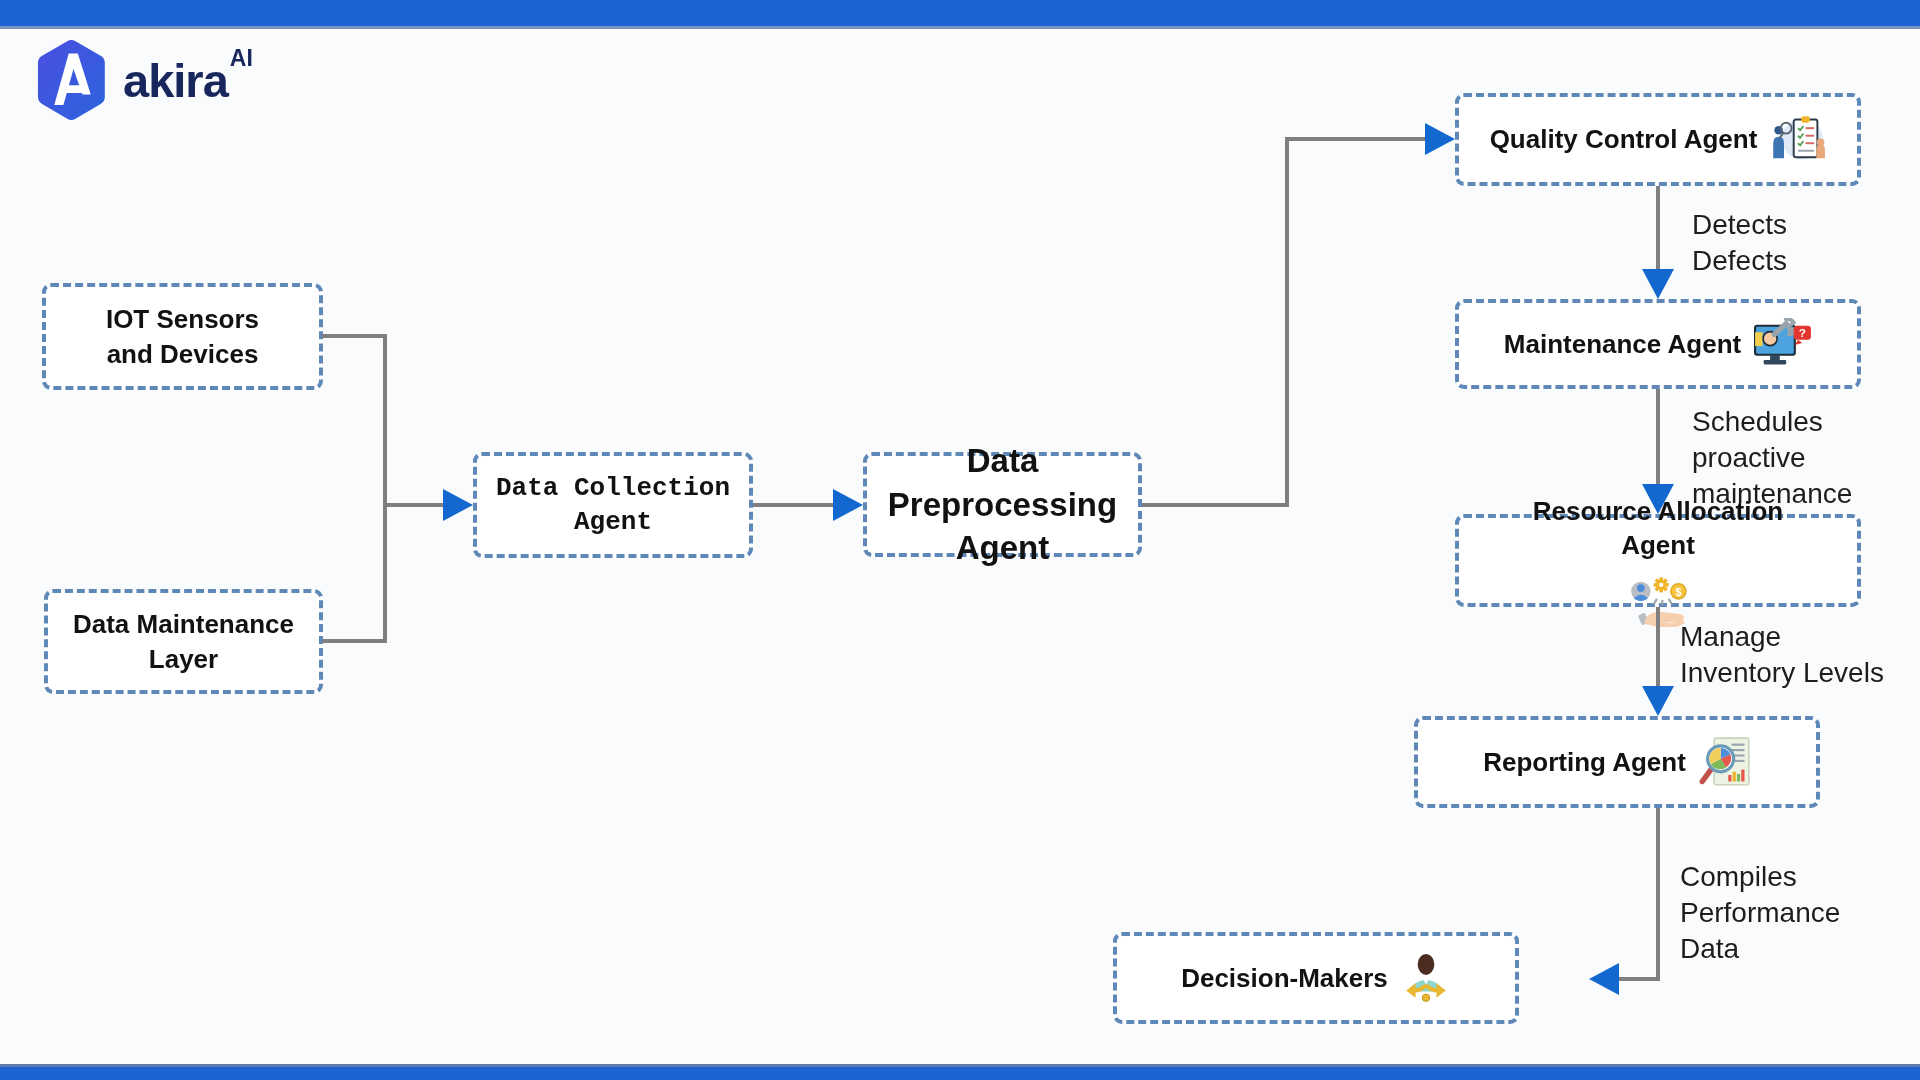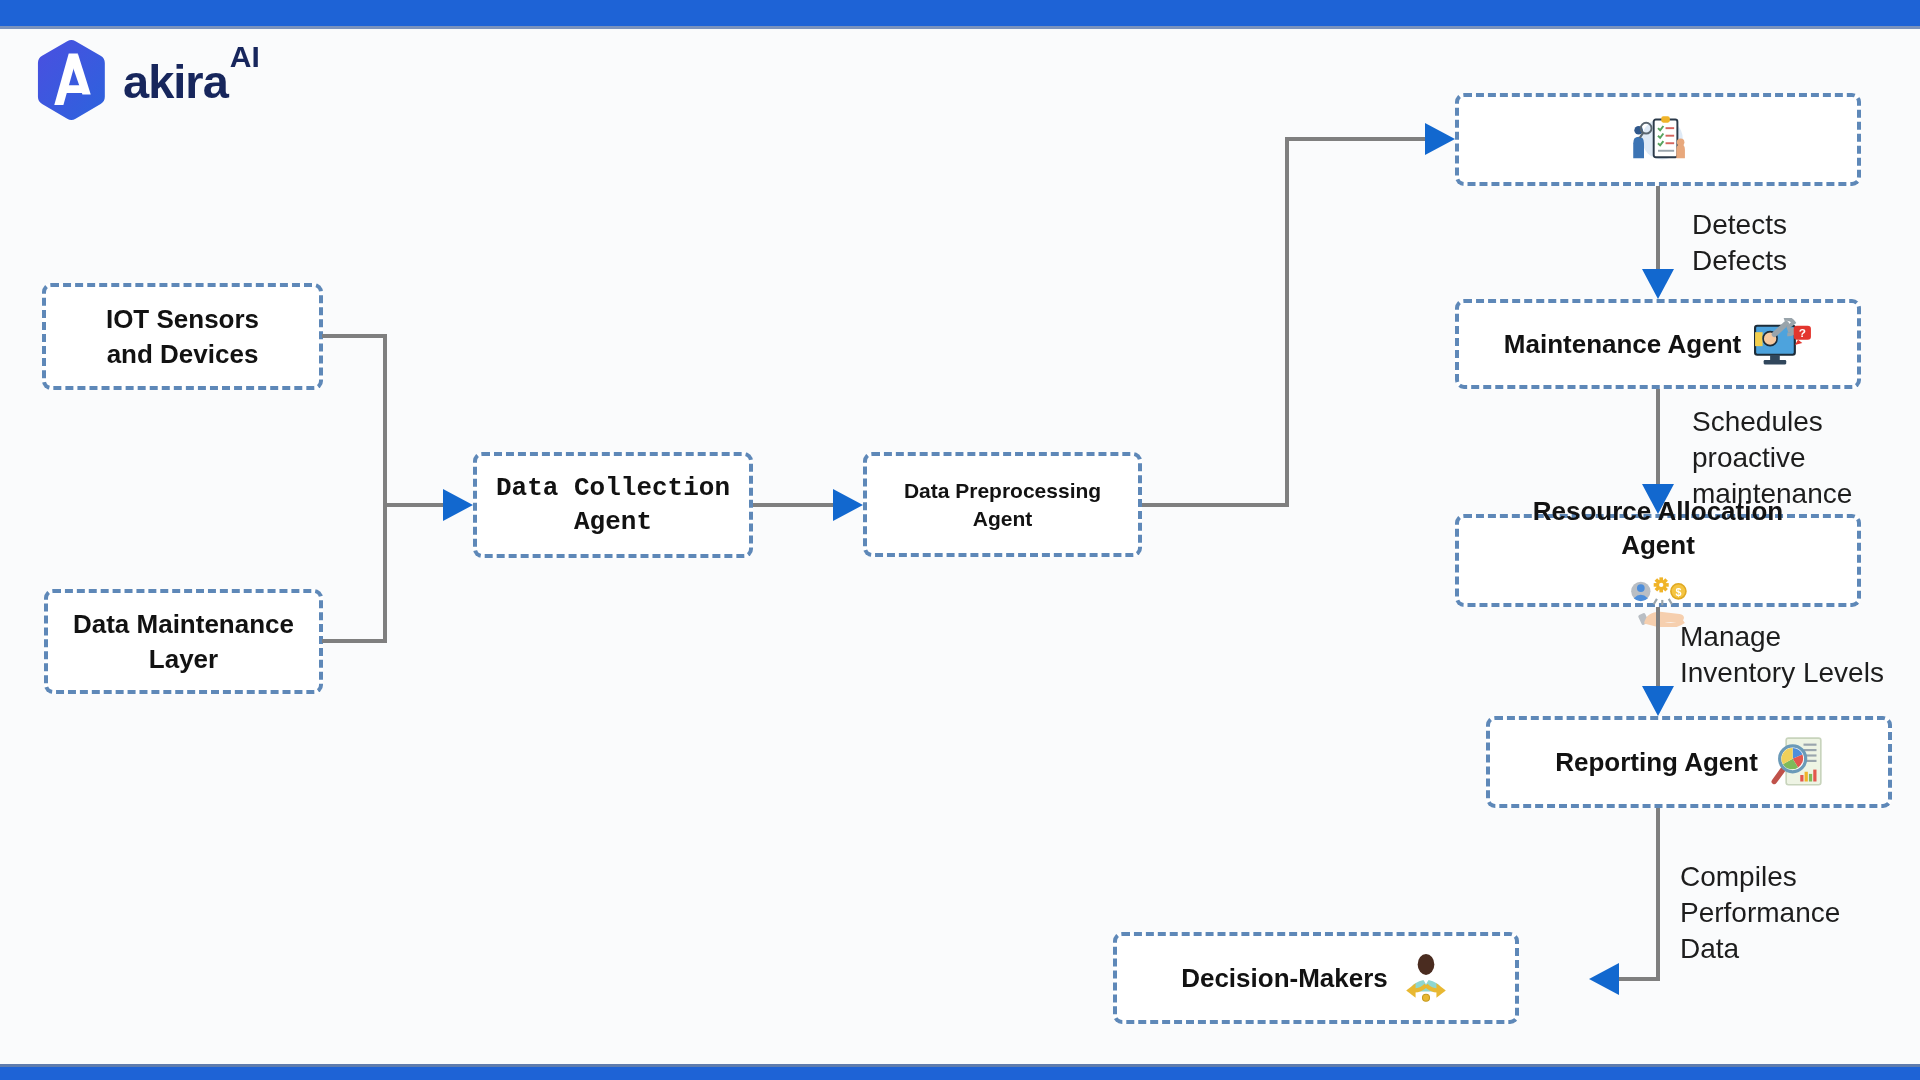--- a/index.html
+++ b/index.html
@@ -6,21 +6,21 @@
   html,body { width:1920px; height:1080px; }
   body { font-family:"Liberation Sans", sans-serif; background:#fafbfc; overflow:hidden; }
   #stage { position:relative; width:1920px; height:1080px; background:#fafbfc; }
 
   .accent-bar { position:absolute; left:0; width:1920px; background:#1e63d6; }
   #top-bar { top:0; height:29px; border-bottom:3px solid #7b93bd; }
   #bottom-bar { bottom:0; height:16px; border-top:3px solid #5f7cad; }
 
   .brand { position:absolute; left:33px; top:38px; display:flex; align-items:center; gap:14px; }
   .brand-text { font-size:47px; font-weight:800; color:#17265c; letter-spacing:-1px; line-height:1; }
-  .brand-sup { font-size:30px; font-weight:800; color:#17265c; vertical-align:super; position:relative; top:-14px; letter-spacing:0; margin-left:2px; }
+  .brand-sup { font-size:23px; font-weight:800; color:#17265c; vertical-align:super; position:relative; top:-14px; letter-spacing:0; margin-left:2px; }
 
   .node { position:absolute; background:#ffffff; border:4px dashed #5e88b8; border-radius:9px;
           display:flex; align-items:center; justify-content:center; gap:13px;
           font-weight:bold; font-size:26px; color:#121212; text-align:center; line-height:1.32; }
   .node-label { white-space:pre-line; }
   .node-icon { display:flex; align-items:center; flex:0 0 auto; }
 
   .hline, .vline { position:absolute; background:#7f7f7f; }
   .arrow { position:absolute; width:0; height:0; }
   .arrow-right { border-top:16px solid transparent; border-bottom:16px solid transparent; border-left:30px solid #1268cf; }
@@ -63,26 +63,27 @@
   <div class="node" style="left:44px; top:589px; width:279px; height:105px;">
     <span class="node-label">Data Maintenance
 Layer</span>
   </div>
 
   <div class="node" style="left:473px; top:452px; width:280px; height:106px;font-family:Liberation Mono, monospace;">
     <span class="node-label">Data Collection
 Agent</span>
   </div>
 
-  <div class="node" style="left:863px; top:452px; width:279px; height:105px; font-size:21px;">
+  <div class="node" style="left:863px; top:452px; width:279px; height:105px; font-size:33px;">
     <span class="node-label">Data Preprocessing
 Agent</span>
   </div>
 
   <div class="node" style="left:1455px; top:93px; width:406px; height:93px;">
+    <span class="node-label">Quality Control Agent</span>
     <span class="node-icon">
       <svg width="56" height="52" viewBox="0 0 52 48">
         <circle cx="30" cy="23" r="19" fill="#dfeaf6"></circle>
         <rect x="22" y="5" width="22" height="35" rx="2" fill="#ffffff" stroke="#2b3a4a" stroke-width="1.8"></rect>
         <rect x="29" y="2" width="8" height="6" rx="2" fill="#f0b429"></rect>
         <g fill="none" stroke-width="1.8">
           <path d="M26 13 l2 2 3-4" stroke="#57a35e"></path>
             <line x1="33" y1="13" x2="41" y2="13" stroke="#d5655e"></line>
           <path d="M26 20 l2 2 3-4" stroke="#57a35e"></path>
             <line x1="33" y1="20" x2="41" y2="20" stroke="#d5655e"></line>
@@ -140,21 +141,21 @@
           <line x1="26" y1="22" x2="23" y2="27"></line>
             <line x1="31" y1="23" x2="31" y2="28"></line>
             <line x1="37" y1="22" x2="40" y2="27"></line>
         </g>
         <rect x="10" y="36" width="7" height="10" rx="1.5" fill="#b9bec4" transform="rotate(-25 13 41)"></rect>
         <path d="M14 45 q2-11 15-11 l18 2 q5 1 4 4.5 q-1 3.5 -6 3 l-12 0 q9 2 17-2 l2 3 q-9 6 -20 5 z" fill="#f6cfae"></path>
       </svg>
     </span>
   </div>
 
-  <div class="node" style="left:1486px; top:716px; width:406px; height:92px;">
+  <div class="node" style="left:1414px; top:716px; width:406px; height:92px;">
     <span class="node-label">Reporting Agent</span>
     <span class="node-icon">
       <svg width="52" height="52" viewBox="0 0 48 48">
         <rect x="14" y="2" width="32" height="43" rx="2" fill="#eef4e4" stroke="#c8d4bc" stroke-width="1.5"></rect>
         <g stroke="#9aa5ad" stroke-width="2">
           <line x1="30" y1="8" x2="42" y2="8"></line>
             <line x1="30" y1="13" x2="42" y2="13"></line>
           <line x1="30" y1="18" x2="42" y2="18"></line>
             <line x1="30" y1="23" x2="42" y2="23"></line>
         </g>

